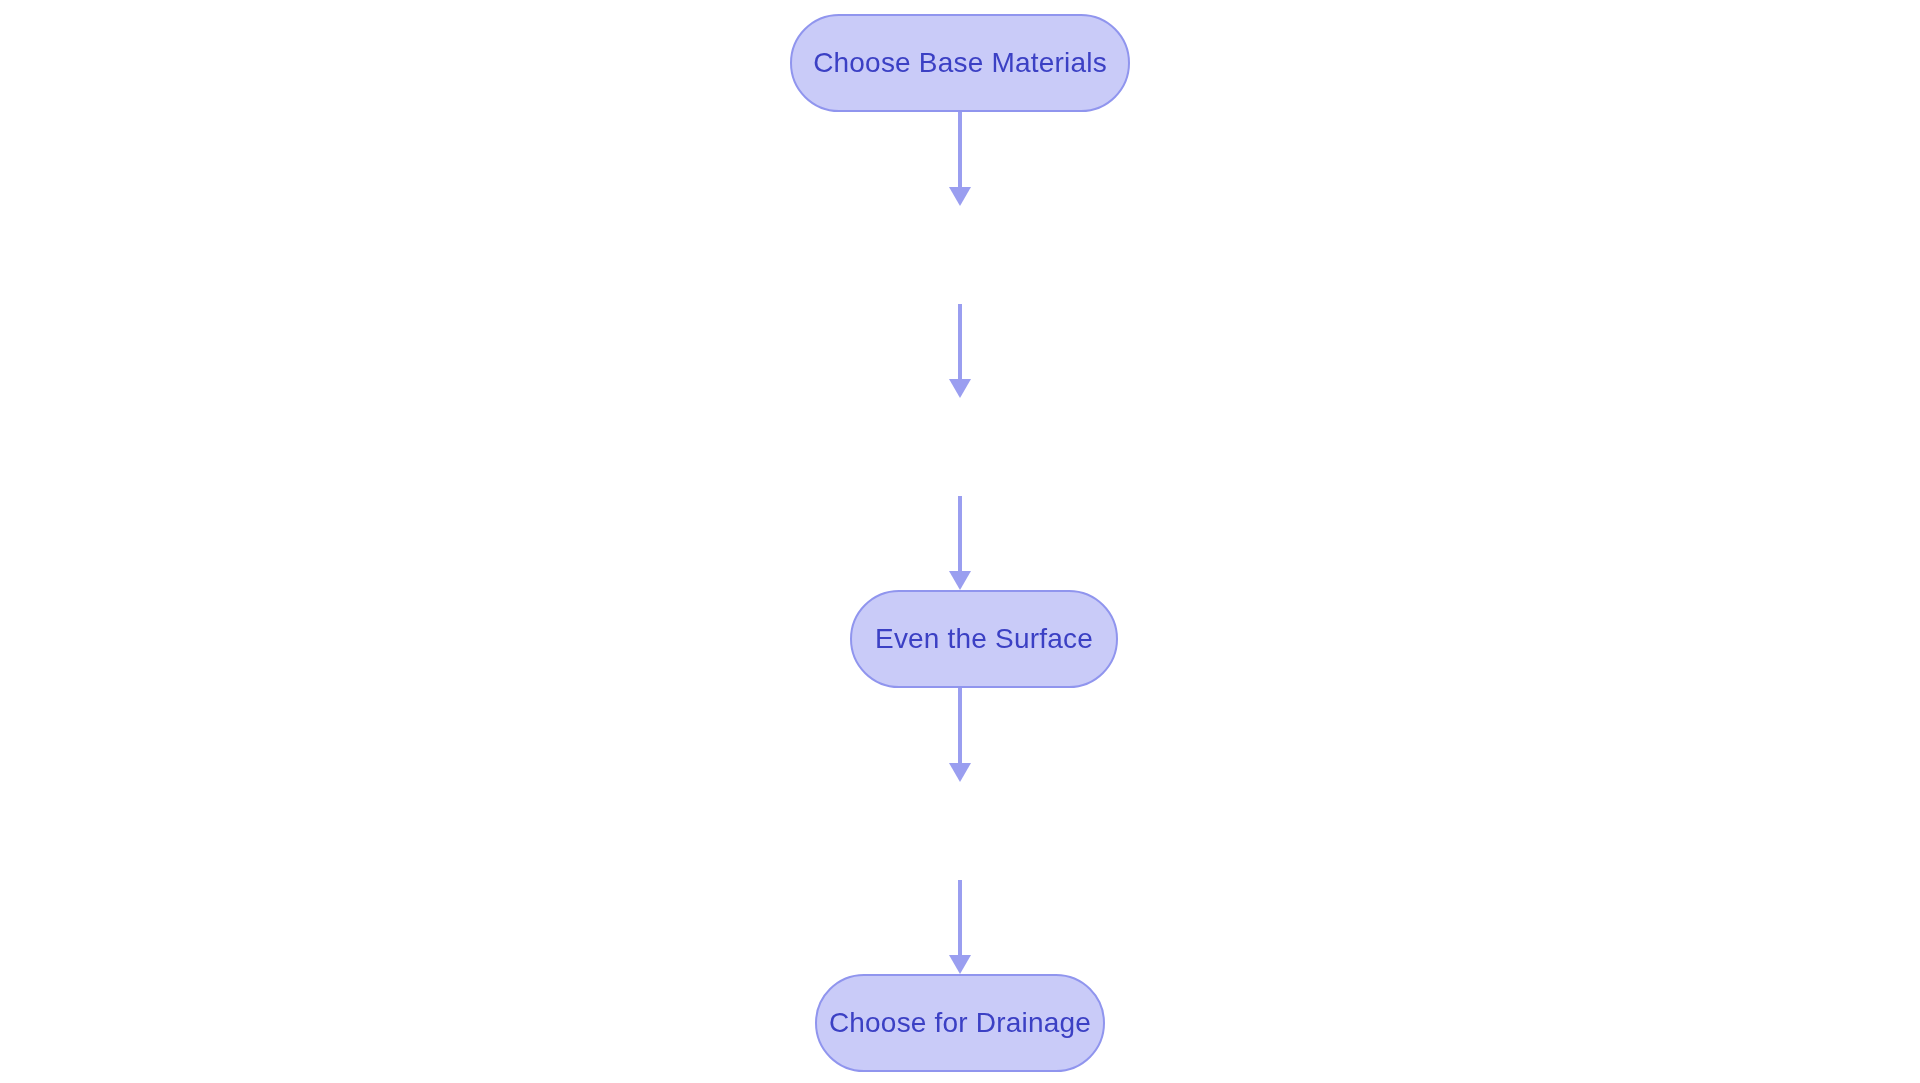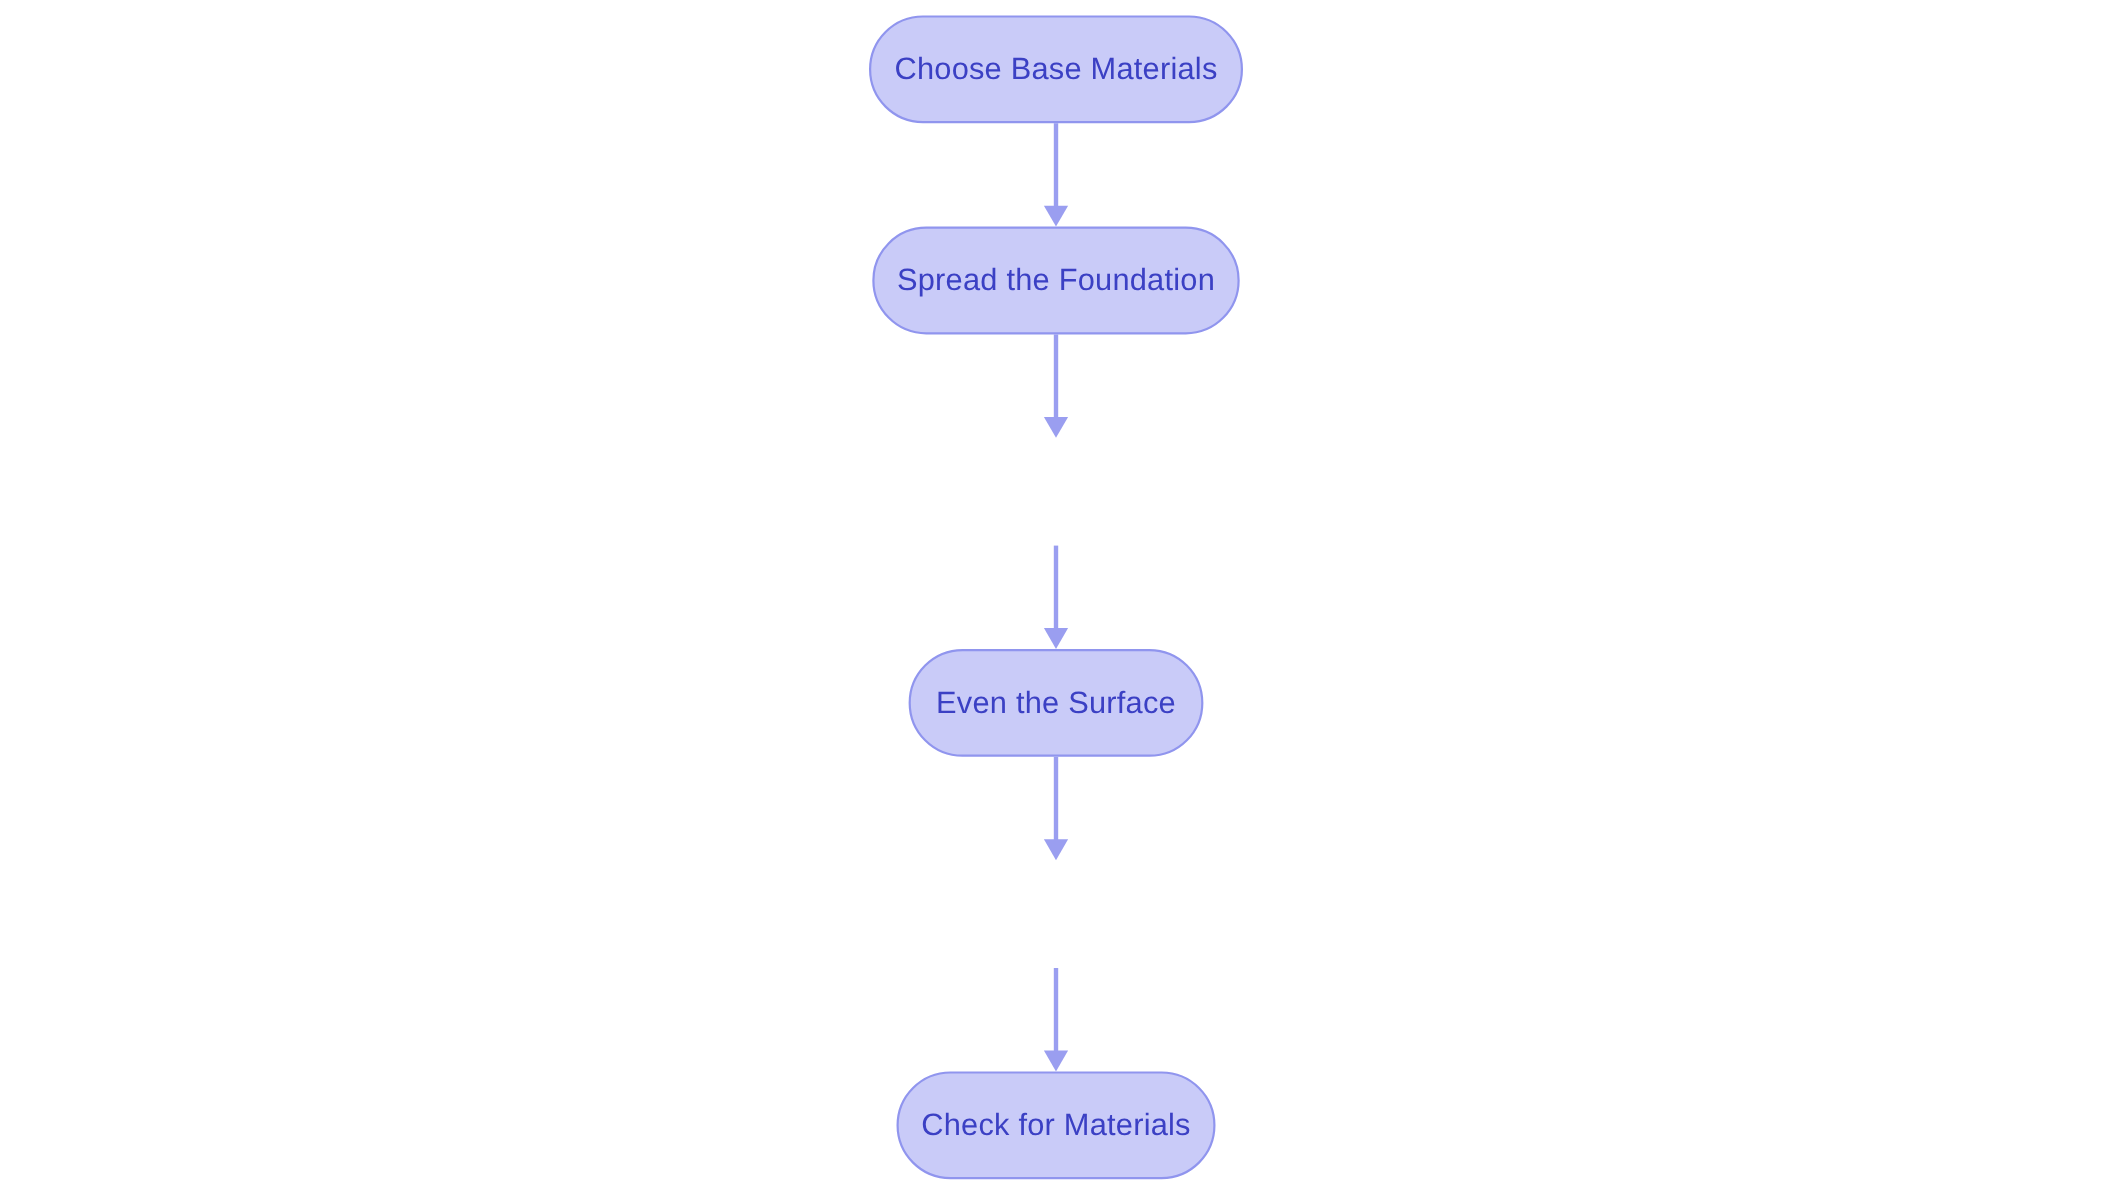--- a/index.html
+++ b/index.html
@@ -58,21 +58,21 @@
     width: 0;
     height: 0;
     border-left: 11px solid transparent;
     border-right: 11px solid transparent;
     border-top: 19px solid var(--arrow-color);
   }
   
   #node-0 { top: 14px;  left: 790px; width: 340px; }
   #node-1 { top: 206px; left: 793px; width: 334px; }
   #node-2 { top: 398px; left: 784px; width: 352px; }
-  #node-3 { top: 590px; left: 826px; width: 268px; }
+  #node-3 { top: 590px; left: 850px; width: 268px; }
   #node-4 { top: 782px; left: 817px; width: 286px; }
   #node-5 { top: 974px; left: 815px; width: 290px; }
   
   #edge-0 { top: 112px; height: 94px; }
   #edge-1 { top: 304px; height: 94px; }
   #edge-2 { top: 496px; height: 94px; }
   #edge-3 { top: 688px; height: 94px; }
   #edge-4 { top: 880px; height: 94px; }
 </style>
 </head>
@@ -82,23 +82,20 @@
 
   <div class="node" id="node-0">
     <span class="label">Choose Base Materials</span>
   </div>
 
   <div class="connector" id="edge-0">
     <div class="line"></div>
     <div class="arrowhead"></div>
   </div>
 
-  <div class="node" id="node-1">
-    <span class="label">Spread the Foundation</span>
-  </div>
 
   <div class="connector" id="edge-1">
     <div class="line"></div>
     <div class="arrowhead"></div>
   </div>
 
 
   <div class="connector" id="edge-2">
     <div class="line"></div>
     <div class="arrowhead"></div>
@@ -113,16 +110,16 @@
     <div class="arrowhead"></div>
   </div>
 
 
   <div class="connector" id="edge-4">
     <div class="line"></div>
     <div class="arrowhead"></div>
   </div>
 
   <div class="node" id="node-5">
-    <span class="label">Check for Materials</span>
+    <span class="label">Choose for Drainage</span>
   </div>
 
 </div>
 
 </body></html>

